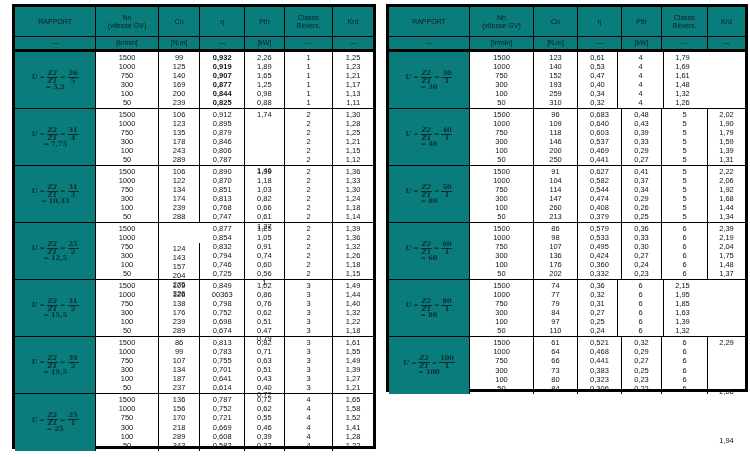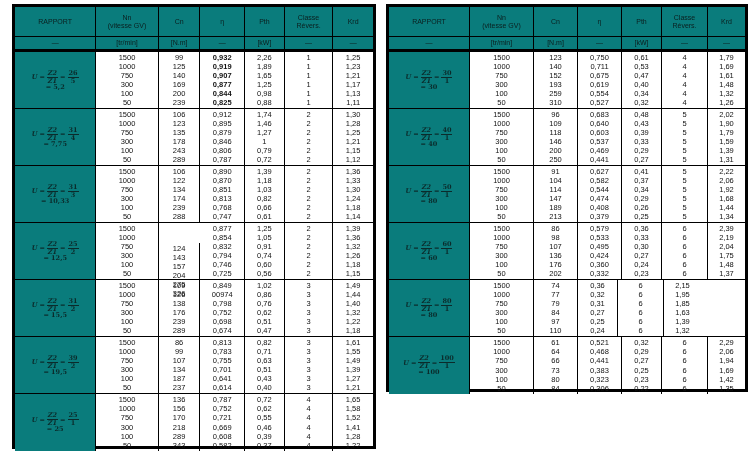--- a/index.html
+++ b/index.html
@@ -188,21 +188,21 @@
         <div class="row-cell">289</div>
       </div>
       <div class="col" style="width: 45px; justify-content: flex-end;">
         <div class="row-cell">0,912</div>
         <div class="row-cell">0,895</div>
         <div class="row-cell">0,879</div>
         <div class="row-cell">0,846</div>
         <div class="row-cell">0,806</div>
         <div class="row-cell">0,787</div>
       </div>
-      <div class="col" style="width: 40px;">
+      <div class="col" style="width: 40px; gap: 47px;">
         <div class="row-cell">1,74</div>
         <div class="row-cell">1,46</div>
         <div class="row-cell">1,27</div>
         <div class="row-cell">1</div>
         <div class="row-cell">0,79</div>
         <div class="row-cell">0,72</div>
       </div>
       <div class="col" style="width: 49px;">
         <div class="row-cell">2</div>
         <div class="row-cell">2</div>
@@ -386,21 +386,21 @@
       <div class="col" style="width: 42px;">
         <div class="row-cell">109</div>
         <div class="row-cell">126</div>
         <div class="row-cell">138</div>
         <div class="row-cell">176</div>
         <div class="row-cell">239</div>
         <div class="row-cell">289</div>
       </div>
       <div class="col" style="width: 45px;">
         <div class="row-cell">0,849</div>
-        <div class="row-cell">00974</div>
+        <div class="row-cell">00363</div>
         <div class="row-cell">0,798</div>
         <div class="row-cell">0,752</div>
         <div class="row-cell">0,698</div>
         <div class="row-cell">0,674</div>
       </div>
       <div class="col" style="width: 40px;">
         <div class="row-cell">1,02</div>
         <div class="row-cell">0,86</div>
         <div class="row-cell">0,76</div>
         <div class="row-cell">0,62</div>
@@ -638,28 +638,20 @@
         <div class="row-cell">50</div>
       </div>
       <div class="col" style="width: 44px;">
         <div class="row-cell">123</div>
         <div class="row-cell">140</div>
         <div class="row-cell">152</div>
         <div class="row-cell">193</div>
         <div class="row-cell">259</div>
         <div class="row-cell">310</div>
       </div>
-      <div class="col" style="width: 44px;">
-        <div class="row-cell">0,750</div>
-        <div class="row-cell">0,711</div>
-        <div class="row-cell">0,675</div>
-        <div class="row-cell">0,619</div>
-        <div class="row-cell">0,554</div>
-        <div class="row-cell">0,527</div>
-      </div>
       <div class="col" style="width: 40px;">
         <div class="row-cell">0,61</div>
         <div class="row-cell">0,53</div>
         <div class="row-cell">0,47</div>
         <div class="row-cell">0,40</div>
         <div class="row-cell">0,34</div>
         <div class="row-cell">0,32</div>
       </div>
       <div class="col" style="width: 46px;">
         <div class="row-cell">4</div>
@@ -771,21 +763,21 @@
         <div class="row-cell">750</div>
         <div class="row-cell">300</div>
         <div class="row-cell">100</div>
         <div class="row-cell">50</div>
       </div>
       <div class="col" style="width: 44px;">
         <div class="row-cell">91</div>
         <div class="row-cell">104</div>
         <div class="row-cell">114</div>
         <div class="row-cell">147</div>
-        <div class="row-cell">189</div>
+        <div class="row-cell">260</div>
         <div class="row-cell">213</div>
       </div>
       <div class="col" style="width: 44px;">
         <div class="row-cell">0,627</div>
         <div class="row-cell">0,582</div>
         <div class="row-cell">0,544</div>
         <div class="row-cell">0,474</div>
         <div class="row-cell">0,408</div>
         <div class="row-cell">0,379</div>
       </div>
@@ -994,21 +986,21 @@
         <div class="row-cell">0,22</div>
       </div>
       <div class="col" style="width: 46px;">
         <div class="row-cell">6</div>
         <div class="row-cell">6</div>
         <div class="row-cell">6</div>
         <div class="row-cell">6</div>
         <div class="row-cell">6</div>
         <div class="row-cell">6</div>
       </div>
-      <div class="col" style="width: 37px;">
+      <div class="col" style="width: 37px; gap: 40px;">
         <div class="row-cell">2,29</div>
         <div class="row-cell">2,06</div>
         <div class="row-cell">1,94</div>
         <div class="row-cell">1,69</div>
         <div class="row-cell">1,42</div>
         <div class="row-cell">1,35</div>
       </div>
     </div>
   </div>
 

